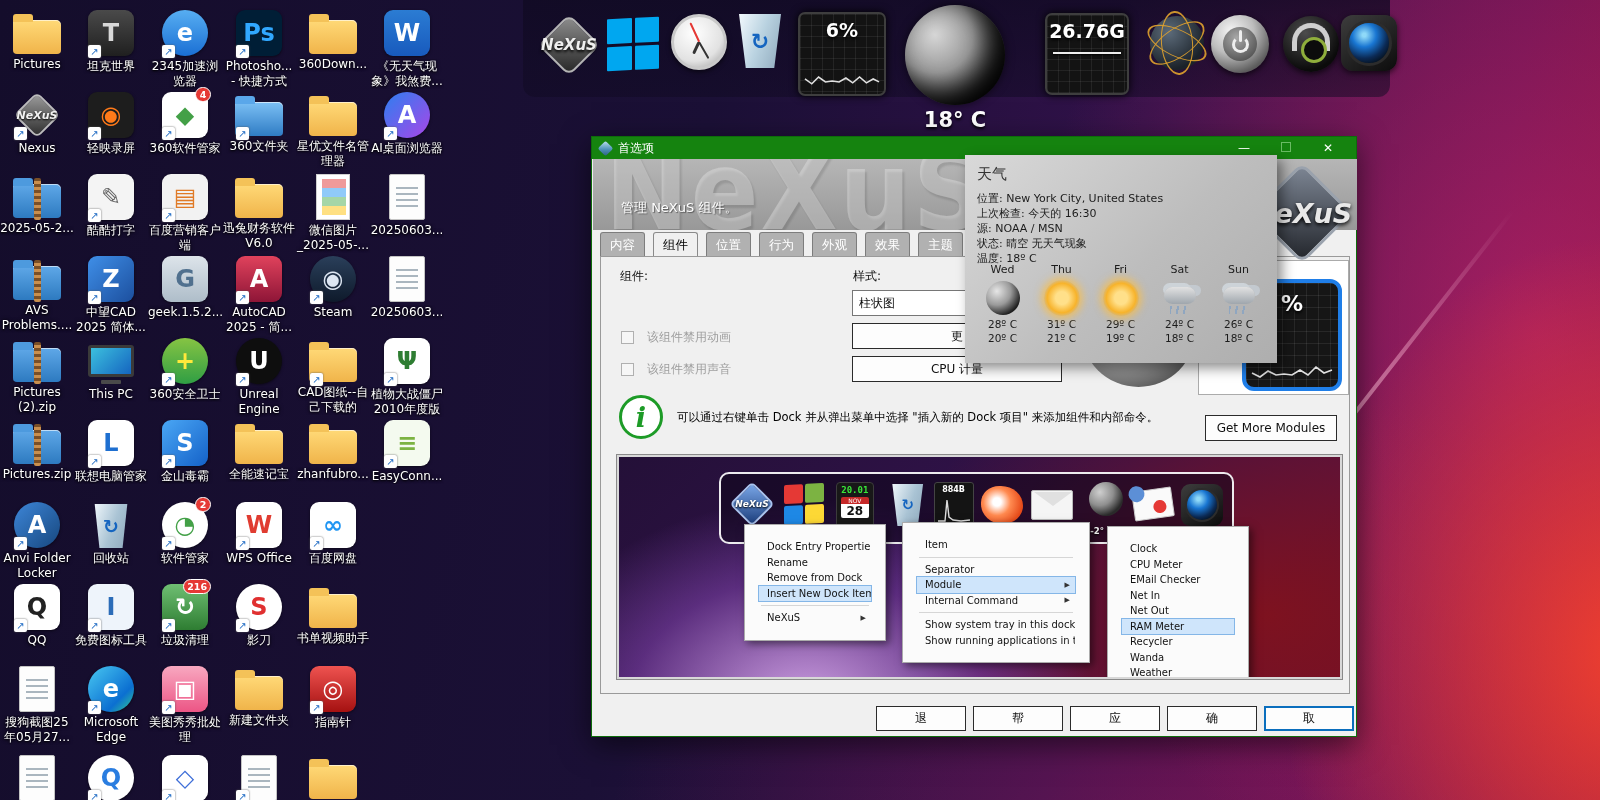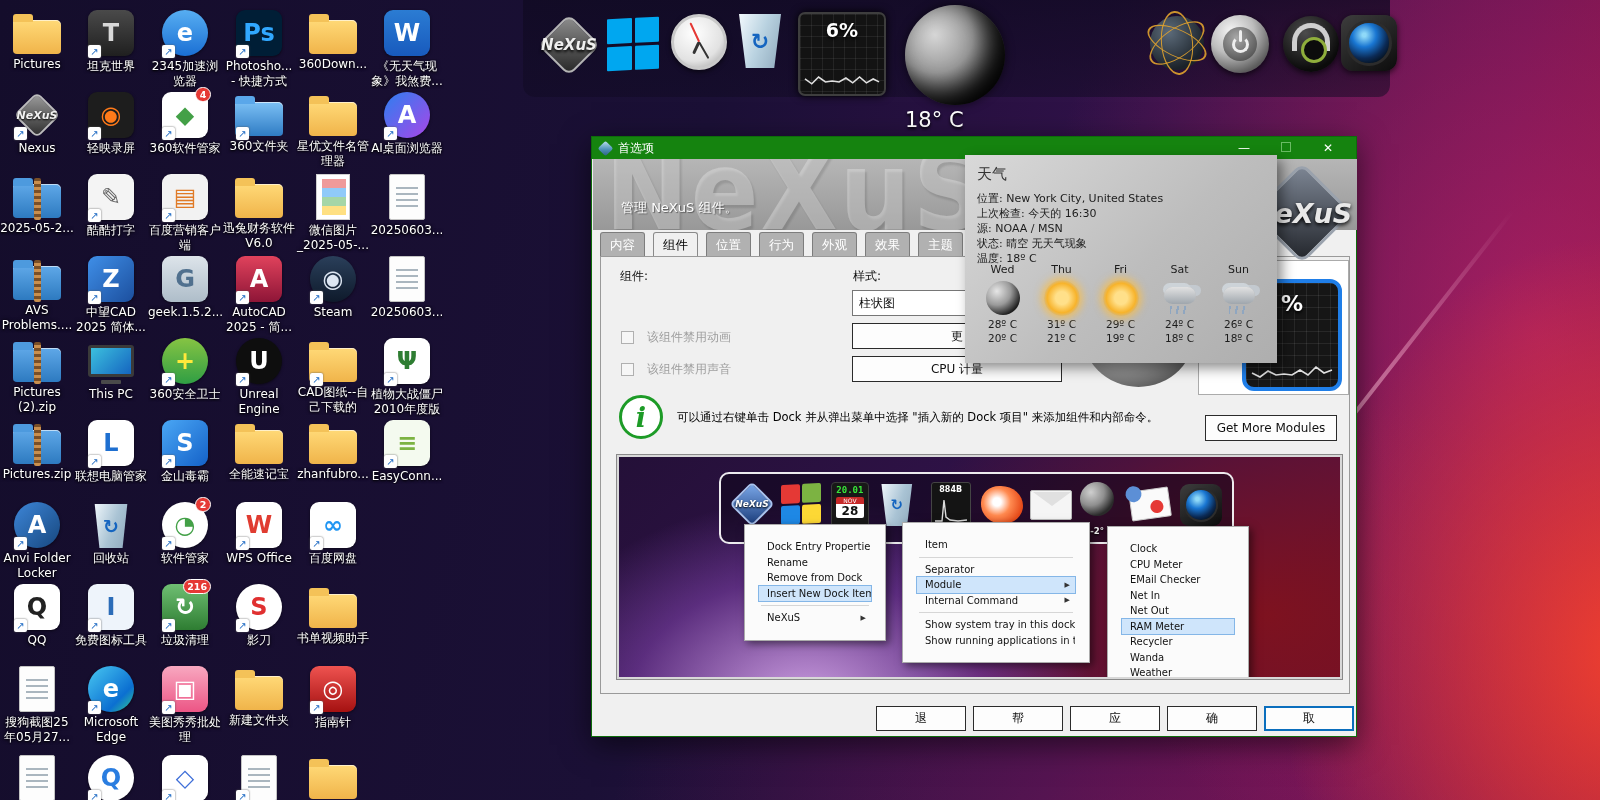--- a/index.html
+++ b/index.html
@@ -48,21 +48,21 @@
   .dk-clock .h{width:3px;height:13px;background:#333;transform:translateX(-50%) rotate(205deg)}
   .dk-clock .m{width:2px;height:19px;background:#333;transform:translateX(-50%) rotate(150deg)}
   .dk-clock .s{width:1.5px;height:21px;background:#e53935;transform:translateX(-50%) rotate(-25deg)}
   .dk-bin{width:42px;height:54px;background:linear-gradient(110deg,#f2f9fd,#b9d2e0 50%,#8fa9bc);clip-path:polygon(0 0,100% 0,84% 100%,16% 100%);display:flex;align-items:center;justify-content:center;color:#1565c0;font-size:22px;font-weight:700}
   .dk-meter{position:relative;background:#131313;border:2px solid #3e3e3e;border-radius:7px;box-shadow:0 0 8px #000;color:#fff;
     background-image:repeating-linear-gradient(rgba(255,255,255,.07) 0 1px,transparent 1px 11px),repeating-linear-gradient(90deg,rgba(255,255,255,.07) 0 1px,transparent 1px 11px)}
   .dk-meter .mt{position:absolute;top:5px;left:0;width:100%;text-align:center;font-weight:700;font-size:19px;text-shadow:0 2px 3px #000}
   .dk-meter svg{position:absolute;left:3px;right:3px;bottom:3px;width:calc(100% - 6px);height:26px}
   .ramline{position:absolute;left:7%;right:7%;top:47%;height:2px;background:#eee;box-shadow:0 1px 2px #000}
   .dk-moon{width:100px;height:100px;border-radius:50%;background:radial-gradient(circle at 30% 30%,#d6d6d6,#9a9a9a 38%,#3c3c3c 66%,#0d0d0d 82%);box-shadow:inset -14px -10px 26px rgba(0,0,0,.85),0 0 10px rgba(0,0,0,.6)}
-  .dk-temp{margin-top:3px;color:#fff;font-size:21px;font-weight:400;text-shadow:0 2px 3px #000}
+  .dk-temp{margin-top:3px;text-align:center;color:#fff;font-size:21px;font-weight:700;text-shadow:0 2px 3px #000}
   .dk-globe{width:54px;height:54px;border-radius:50%;background:radial-gradient(circle at 35% 30%,#5c6b7a,#1b2229 72%);position:relative}
   .dk-globe i{position:absolute;inset:-5px;border:2px solid rgba(224,162,46,.9);border-radius:50%}
   .dk-globe i:nth-child(1){transform:rotate(25deg) scaleY(.42)}
   .dk-globe i:nth-child(2){transform:rotate(-35deg) scaleY(.45)}
   .dk-globe i:nth-child(3){transform:rotate(85deg) scaleY(.5)}
   .dk-pow{width:58px;height:58px;border-radius:50%;background:radial-gradient(circle at 35% 28%,#f5f5f5,#bdbdbd 40%,#5e5e5e 75%,#363636);display:flex;align-items:center;justify-content:center;position:relative;box-shadow:0 2px 6px rgba(0,0,0,.7)}
   .dk-pow::before{content:"";width:34px;height:34px;border-radius:50%;background:radial-gradient(circle at 40% 32%,#a8a8a8,#3f3f3f)}
   .dk-pow .ring{position:absolute;left:50%;top:50%;width:17px;height:17px;margin:-8px 0 0 -8.5px;border:3px solid #efefef;border-radius:50%;border-top-color:transparent}
   .dk-pow .bar{position:absolute;left:50%;top:15px;width:3px;height:12px;margin-left:-1.5px;background:#efefef;border-radius:2px}
   .dk-head{width:56px;height:56px;border-radius:50%;background:radial-gradient(circle at 40% 30%,#4c4c4c,#0b0b0b 72%);position:relative;box-shadow:0 2px 6px rgba(0,0,0,.7)}
@@ -100,21 +100,21 @@
   .cpuprev .pct{position:absolute;top:8px;left:0;width:100%;text-align:center;font-weight:700;font-size:22px;text-shadow:0 2px 3px #000}
   .cpuprev svg{position:absolute;left:4px;bottom:4px;width:84px;height:26px}
   .infoic{position:absolute;left:18px;top:138px;width:44px;height:44px;border:3px solid #1d9b27;border-radius:50%;display:flex;align-items:center;justify-content:center;color:#1d9b27;font-family:"DejaVu Serif",serif;font-style:italic;font-weight:700;font-size:27px;background:#fff}
   .infotxt{position:absolute;left:76px;top:153px;font-size:11.5px;white-space:nowrap;color:#000}
   .getmore{position:absolute;left:604px;top:158px;width:132px;height:26px;background:#fdfdfd;border:1px solid #2b2b2b;display:flex;align-items:center;justify-content:center;font-size:12px}
   .frame{position:absolute;left:16px;top:198px;width:725px;height:224px;border:2px solid #d8d8d8;outline:1px solid #8a8a8a;overflow:hidden;
     background:radial-gradient(420px 300px at 26% 112%, rgba(214,168,235,.95) 0%, rgba(150,80,200,.45) 42%, rgba(150,80,200,0) 68%),
     radial-gradient(520px 400px at 90% 72%, rgba(130,18,28,.9), rgba(130,18,28,0) 72%),
     linear-gradient(135deg,#241038,#33124c 55%,#4f1243 80%,#661030)}
   .pv-dock{position:absolute;left:100px;top:15px;width:515px;height:72px;border:2px solid rgba(255,255,255,.92);border-radius:10px;background:rgba(12,6,24,.55);display:flex;gap:7px;padding:8px 9px}
-  .pvi{position:relative;width:44px;height:52px;display:flex;align-items:flex-start;justify-content:flex-start}
+  .pvi{position:relative;width:44px;height:52px;display:flex;align-items:flex-start;justify-content:flex-end}
   .p-nexus{position:relative;width:44px;height:44px;display:flex;align-items:center;justify-content:center}
   .p-nexus i{position:absolute;left:50%;top:50%;width:32px;height:32px;transform:translate(-50%,-50%) rotate(45deg);background:linear-gradient(135deg,#7aa7e8,#1d3f7e);border:2px solid #a9c4ef;border-radius:5px}
   .p-nexus span{position:relative;font-style:italic;font-weight:800;font-size:9px;color:#fff;text-shadow:0 1px 2px #000}
   .p-win{width:40px;height:40px;margin-top:2px;display:grid;grid-template-columns:1fr 1fr;grid-template-rows:1fr 1fr;gap:2px;transform:skewY(-3deg)}
   .p-win i{border-radius:2px}
   .p-win i:nth-child(1){background:#e53935}.p-win i:nth-child(2){background:#7cb342}
   .p-win i:nth-child(3){background:#1e88e5}.p-win i:nth-child(4){background:#fdd835}
   .p-clock{width:38px;height:46px;background:#181818;border-radius:4px;border:1px solid #3c3c3c;text-align:center;overflow:hidden}
   .p-clock .pc-t{display:block;color:#39e639;font-size:9px;font-weight:700;padding-top:2px;font-family:"DejaVu Sans Mono",monospace}
   .p-clock .pc-m{display:block;margin:2px 4px 0;background:#c62828;color:#fff;font-size:6px;border-radius:2px 2px 0 0}
@@ -460,20 +460,26 @@
         <span class="mt">6%</span>
         <svg viewBox="0 0 80 26">
             <polyline points="2,14 9,19 16,12 23,17 30,16 37,17 44,13 51,18 58,12 65,18 72,14 78,17" fill="none" stroke="#e0e0e0" stroke-width="1.6"></polyline>
           </svg>
       </div>
     </div>
     <div class="dk" style="left:382px;top:5px">
       <div class="dk-moon"></div>
       <div class="dk-temp">18° C</div>
     </div>
+    <div class="dk" style="left:522px;top:13px">
+      <div class="dk-meter" style="width:84px;height:82px">
+        <span class="mt">26.76G</span>
+        <i class="ramline"></i>
+      </div>
+    </div>
     <div class="dk" style="left:627px;top:16px">
       <div class="dk-globe">
           <i></i>
           <i></i>
           <i></i>
         </div>
     </div>
     <div class="dk" style="left:688px;top:15px">
       <div class="dk-pow">
           <span class="ring"></span>

